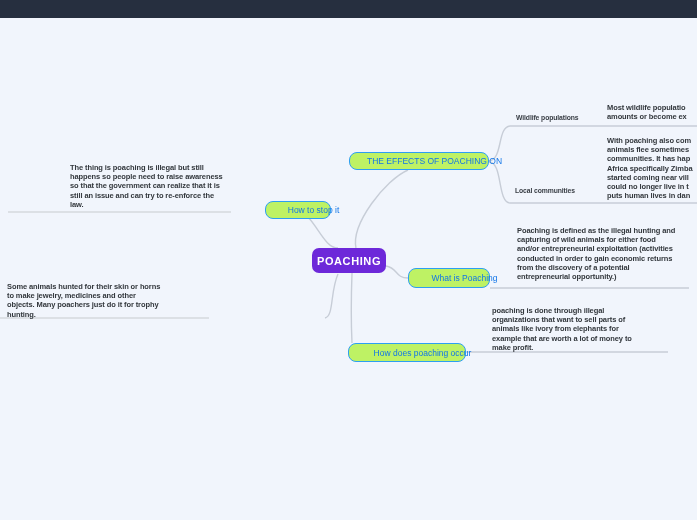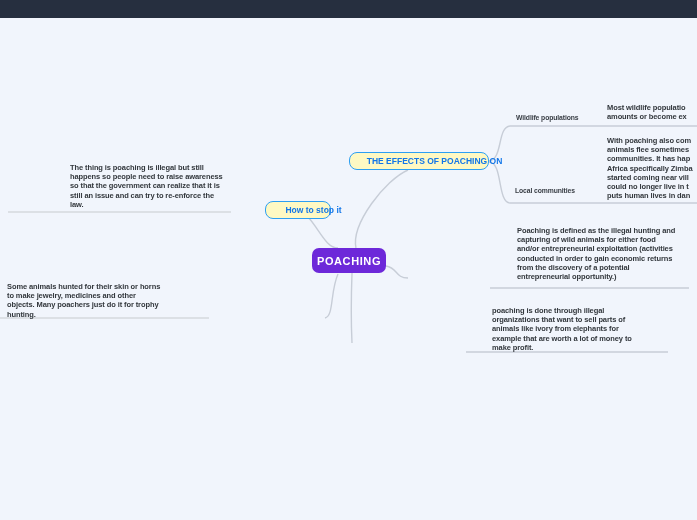--- a/index.html
+++ b/index.html
@@ -15,22 +15,22 @@
   #canvas{position:absolute;left:0;top:0;width:697px;height:520px;}
   #wires{position:absolute;left:0;top:0;pointer-events:none;}
 
   .note{
     position:absolute;
     font-size:7.5px;font-weight:bold;line-height:9.2px;
     letter-spacing:-0.1px;color:#32373c;white-space:pre-line;
   }
   .node{
     position:absolute;box-sizing:border-box;
-    background:#fef9c3;border:1.6px solid #2d9ff2;border-radius:8px;
-    color:#1276e8;font-size:8.5px;font-weight:bold;white-space:nowrap;
+    background:#bef264;border:1.6px solid #2d9ff2;border-radius:8px;
+    color:#1276e8;font-size:8.5px;font-weight:normal;white-space:nowrap;
     display:flex;align-items:center;justify-content:center;padding-left:31px;
   }
   .root-node{
     position:absolute;box-sizing:border-box;
     background:#6d28d9;border-radius:7px;color:#ffffff;
     font-size:11px;font-weight:bold;letter-spacing:0.6px;
     display:flex;align-items:center;justify-content:center;
   }
   .sublabel{
     position:absolute;font-size:6.8px;font-weight:bold;
@@ -109,26 +109,28 @@
 
   <div class="sublabel" id="label-local">Local communities</div>
   <div class="note" id="note-local">With poaching also com
 animals flee sometimes
 communities. It has hap
 Africa specifically Zimba
 started coming near vill
 could no longer live in t
 puts human lives in dan</div>
 
+  <div class="node" id="node-what-is">What is Poaching</div>
   <div class="note" id="note-what-is">Poaching is defined as the illegal hunting and
 capturing of wild animals for either food
 and/or entrepreneurial exploitation (activities
 conducted in order to gain economic returns
 from the discovery of a potential
 entrepreneurial opportunity.)</div>
 
+  <div class="node" id="node-how-occur">How does poaching occur</div>
   <div class="note" id="note-how-occur">poaching is done through illegal
 organizations that want to sell parts of
 animals like ivory from elephants for
 example that are worth a lot of money to
 make profit.</div>
 
 </div>
 
 </body></html>

